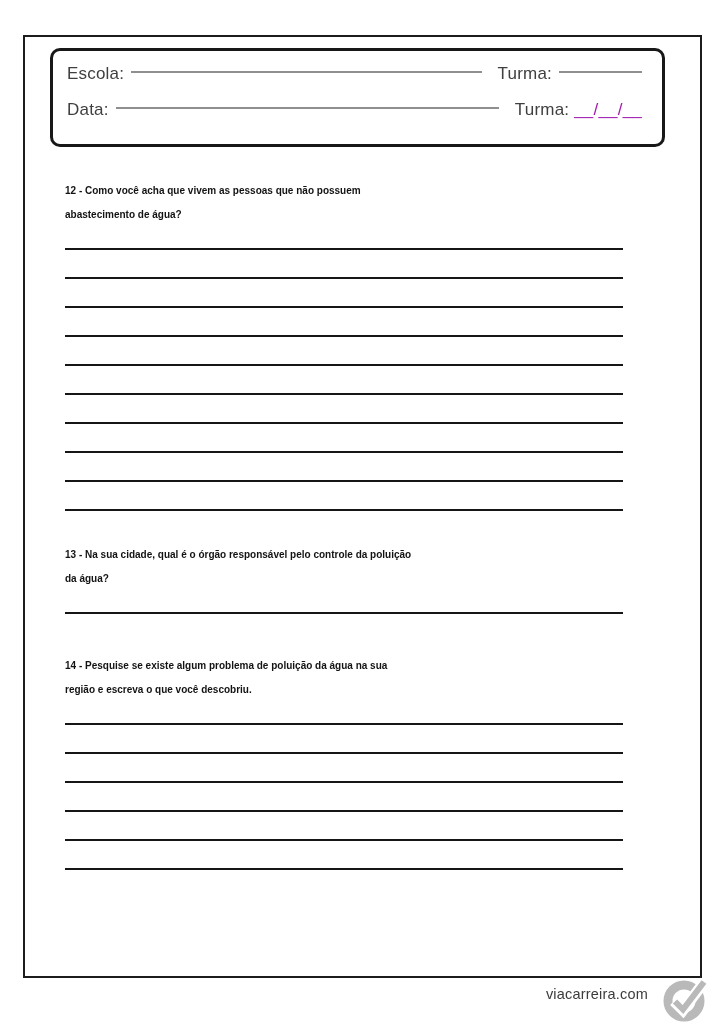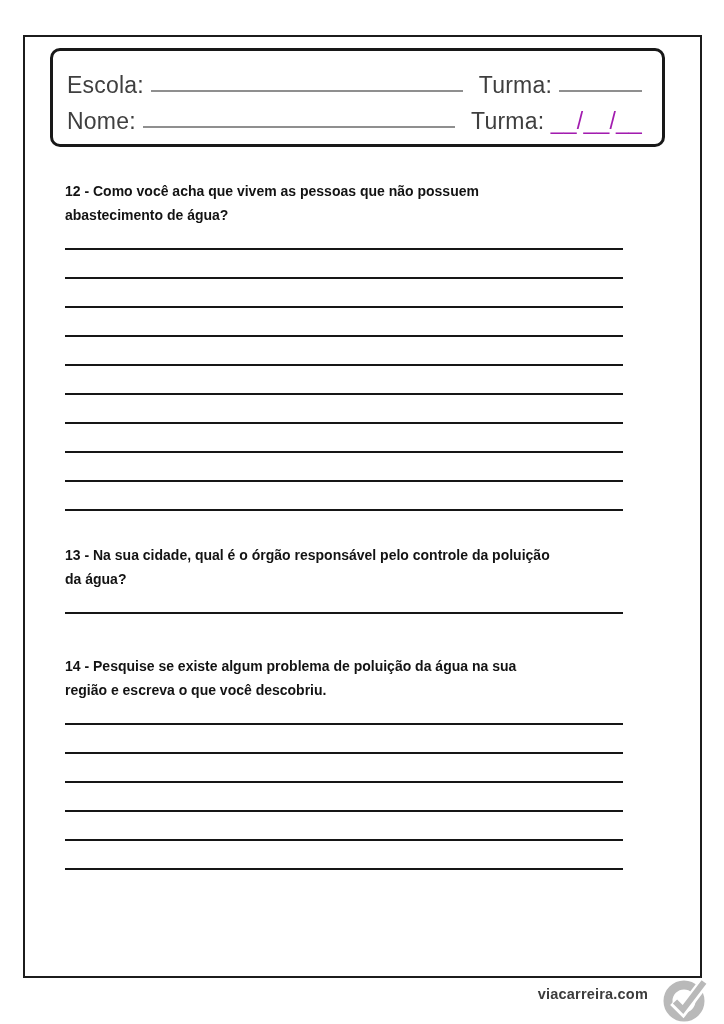--- a/index.html
+++ b/index.html
@@ -24,23 +24,22 @@
     border: 3px solid #181818;
     border-radius: 10px;
     padding: 12px 20px 12px 14px;
     display: flex;
     flex-direction: column;
     justify-content: space-between;
     background: #ffffff;
   }
   .hrow {
     display: flex;
-    align-items: flex-end;
     height: 33px;
-    font-size: 23px;
+    font-size: 17px;
     color: #3f3f3f;
     letter-spacing: 0.2px;
   }
   .hrow .lbl { white-space: nowrap; line-height: 22px; }
   .uline {
     border-bottom: 2px solid #8f8f8f;
     flex: 1;
     margin: 0 0 4px 7px;
     height: 10px;
   }
@@ -51,38 +50,38 @@
     height: 10px;
   }
   .lbl-right { margin-left: 16px; }
   .date-ph { color: #a21caf; line-height: 22px; white-space: pre; }
   
   #questions { }
   .q-section { margin: 32px 0 0 40px; width: 583px; }
   #questions .q-section:nth-child(2) { }
   #questions .q-section:nth-child(3) { margin-top: 40px; }
   .q-heading {
-    font-size: 14px;
+    font-size: 10px;
     font-weight: 700;
     color: #131313;
     line-height: 24px;
     white-space: pre-line;
     letter-spacing: 0;
   }
   .lines { width: 558px; }
   .line {
     height: 29px;
     border-bottom: 2px solid #161616;
   }
   .line:first-child { height: 23px; }
   
   .footer {
     position: absolute;
     left: 0; top: 980px;
-    width: 724px; height: 44px; font-weight: bold;
+    width: 724px; height: 44px;
   }
   .footer-text {
     position: absolute;
     right: 76px; top: 6px;
     font-size: 14.5px;
     color: #3c3c3c;
     letter-spacing: 0.2px;
   }
   .logo {
     position: absolute;
@@ -96,21 +95,21 @@
 <div class="sheet-border">
 
   <div class="header-box">
     <div class="hrow">
       <span class="lbl">Escola:</span>
       <span class="uline"></span>
       <span class="lbl lbl-right">Turma:</span>
       <span class="uline-fixed"></span>
     </div>
     <div class="hrow">
-      <span class="lbl">Nome:</span>
+      <span class="lbl">Data:</span>
       <span class="uline"></span>
       <span class="lbl lbl-right">Turma:</span>
       <span class="date-ph">&nbsp;<span>__/__/__</span></span>
     </div>
   </div>
 
   <div id="questions">
   <section class="q-section">
     <h3 class="q-heading">12 - Como você acha que vivem as pessoas que não possuem
 abastecimento de água?</h3>

